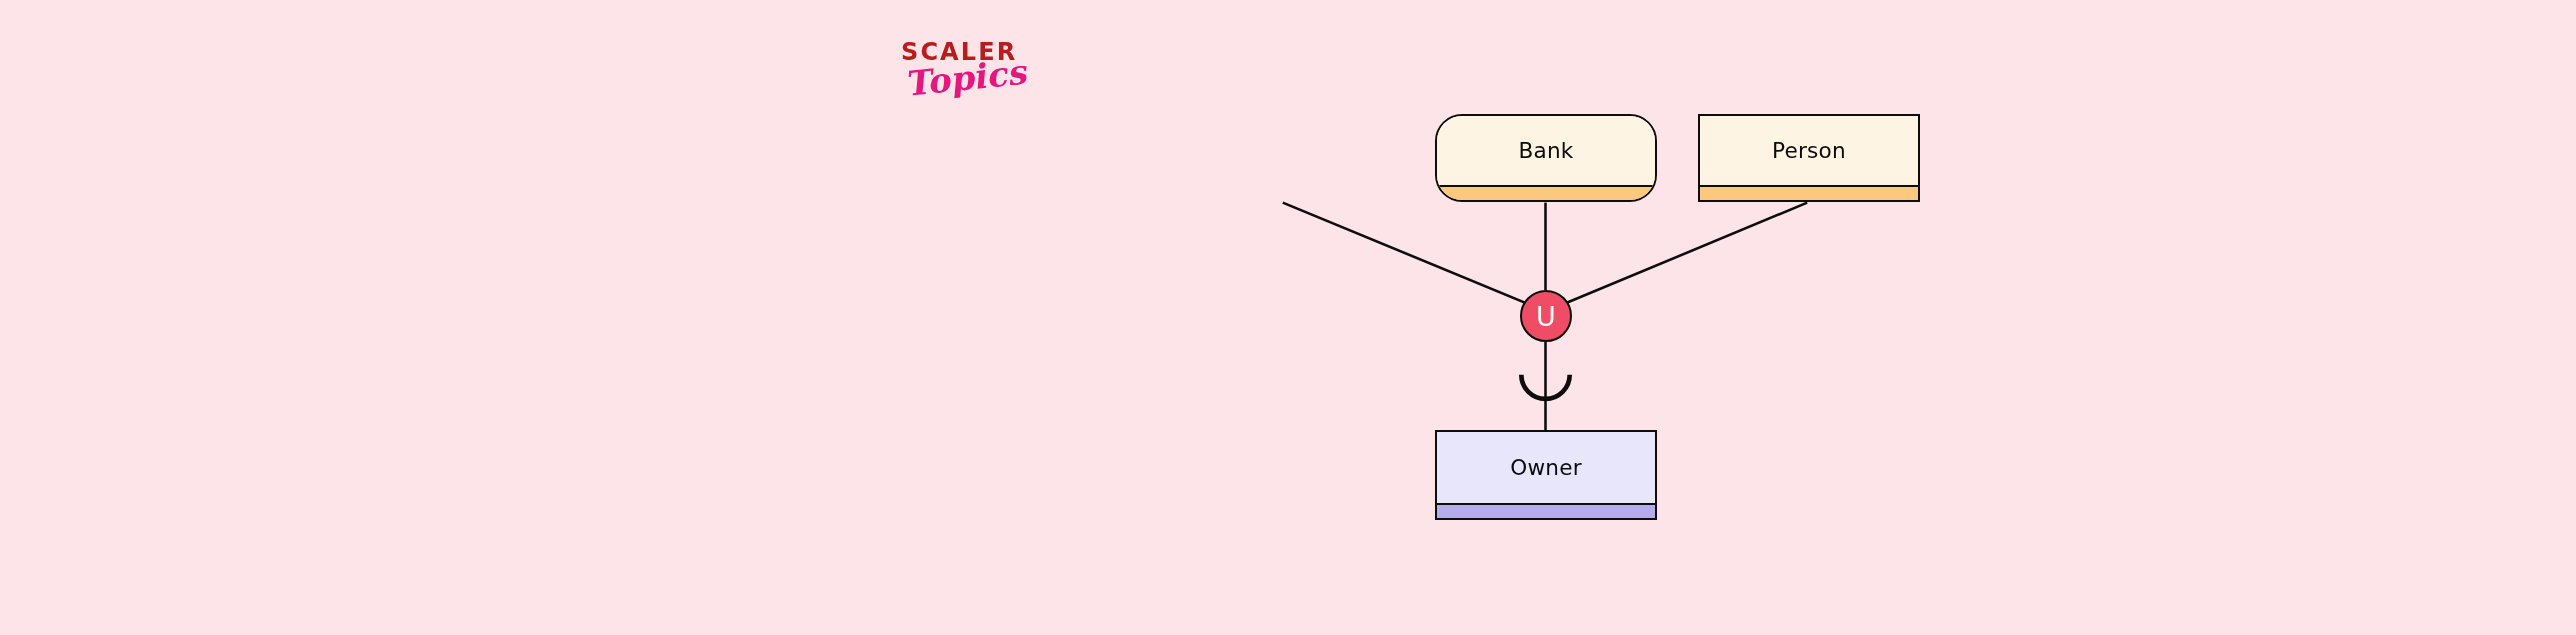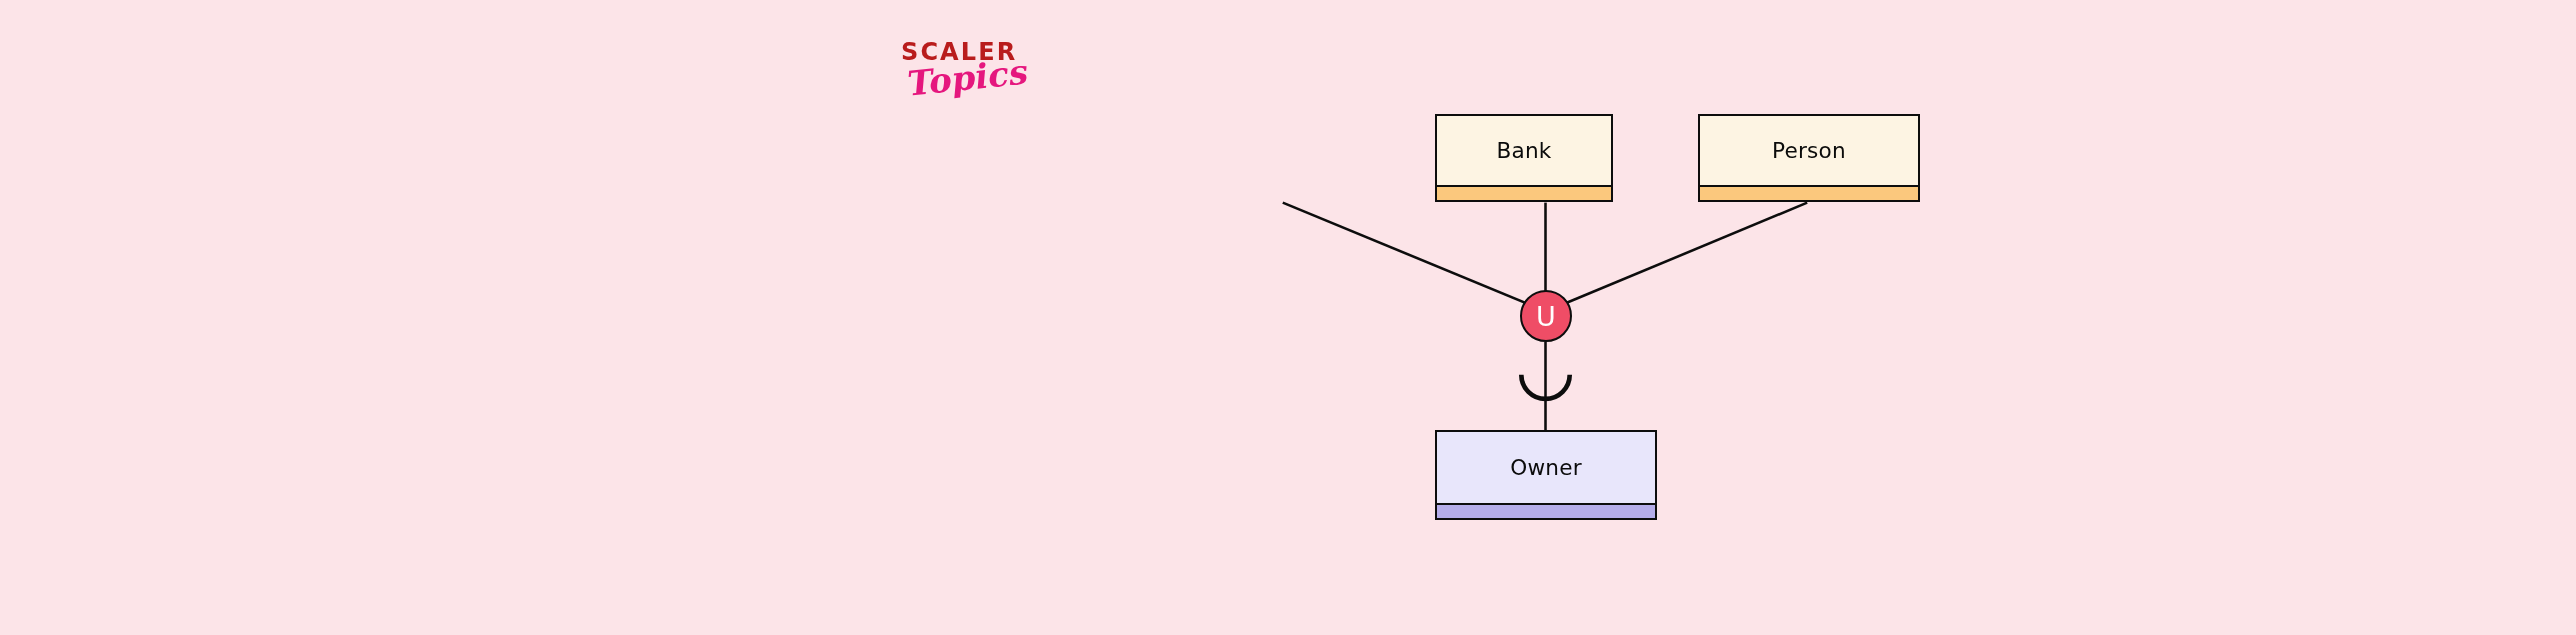--- a/index.html
+++ b/index.html
@@ -146,21 +146,21 @@
     <line class="edge-line" x1="3508" y1="393" x2="3040" y2="588"></line>
 
     <line class="edge-line" x1="3000" y1="393" x2="3000" y2="566"></line>
 
     <line class="edge-line" x1="3000" y1="663" x2="3000" y2="835"></line>
 
     <path class="edge-arc" d="M 2953 727 A 47 47 0 0 0 3047 727"></path>
   </svg>
 
 
-  <div class="entity entity--super" style="left:1435px; top:114px; width:178px; height:88px;">
+  <div class="entity entity--super" style="left:1435px; top:114px; width:222px; height:88px;border-radius:27px;">
     <div class="entity-body">
       <span class="entity-label">Bank</span>
     </div>
     <div class="entity-strip"></div>
   </div>
 
   <div class="entity entity--super" style="left:1698px; top:114px; width:222px; height:88px;">
     <div class="entity-body">
       <span class="entity-label">Person</span>
     </div>

